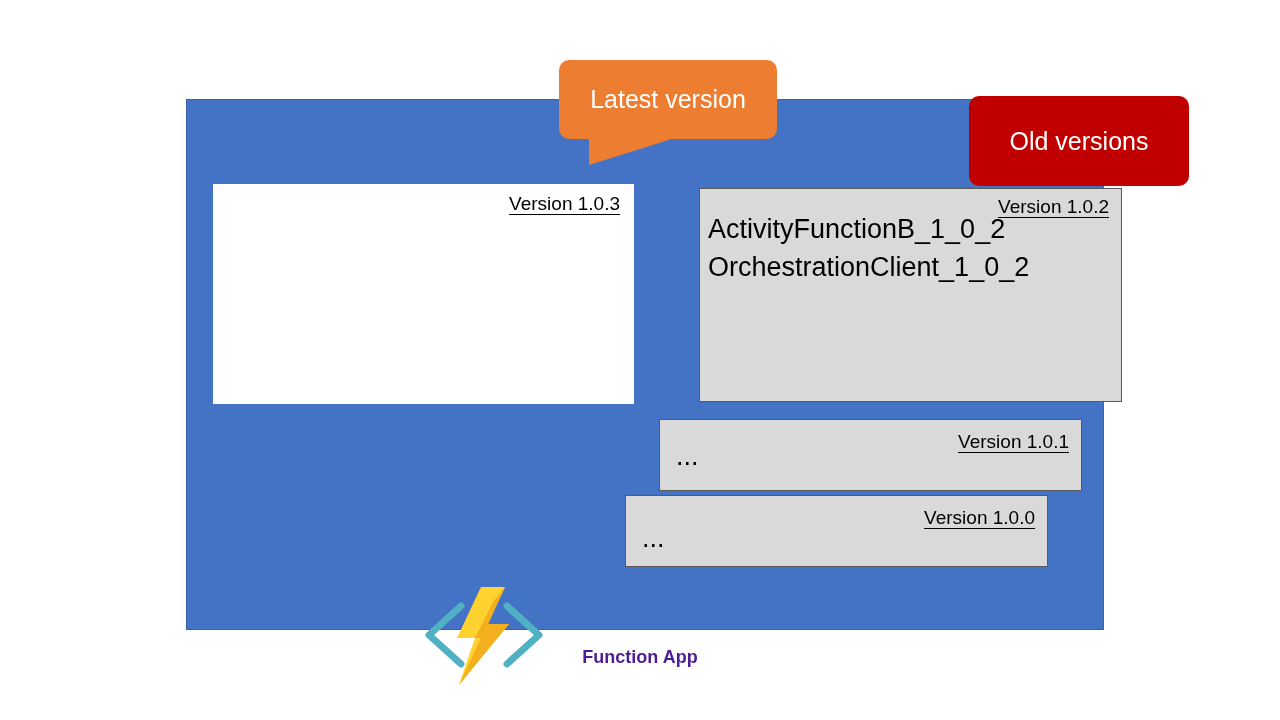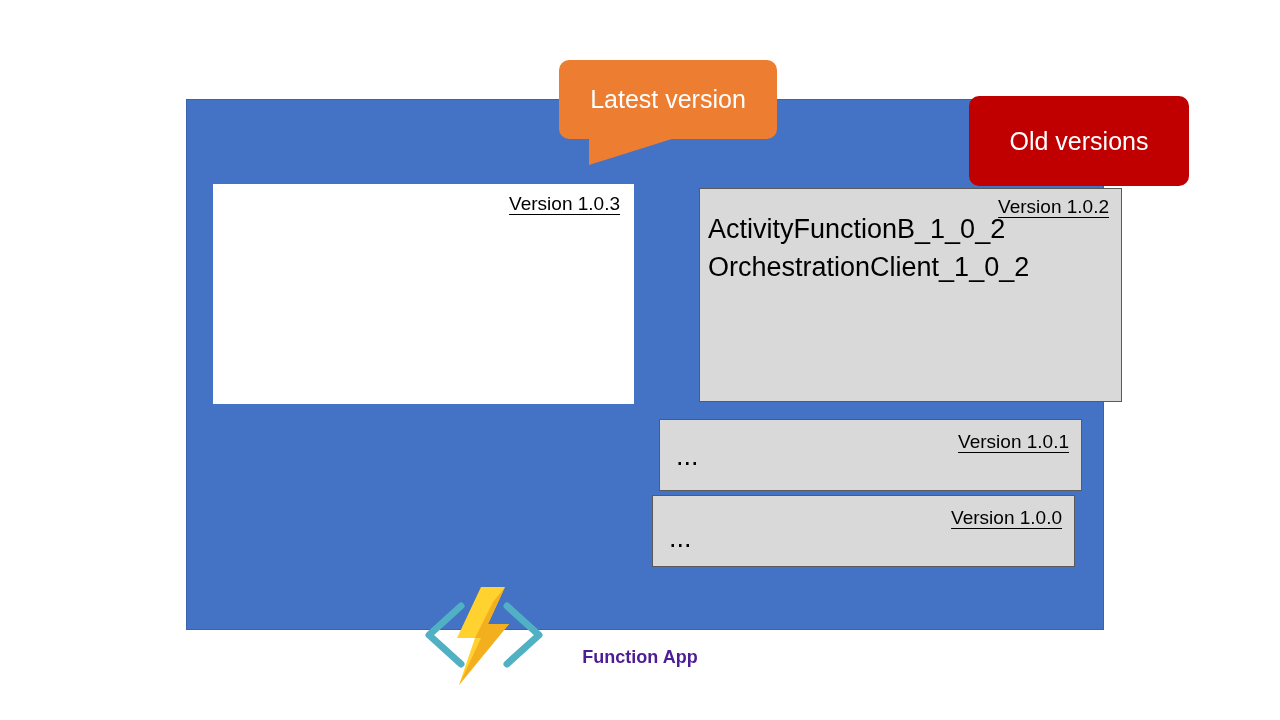--- a/index.html
+++ b/index.html
@@ -56,21 +56,21 @@
     margin-left: 40px;
   }
   #old-version-card-101 {
     left: 659px;
     top: 419px;
     width: 423px;
     height: 72px;
     padding: 6px 12px 12px 8px;
   }
   #old-version-card-100 {
-    left: 652px;
+    left: 625px;
     top: 495px;
     width: 423px;
     height: 72px;
     padding: 6px 12px 6px 8px;
   }
 
   
   .version-label-row {
     text-align: right;
     line-height: 1;

